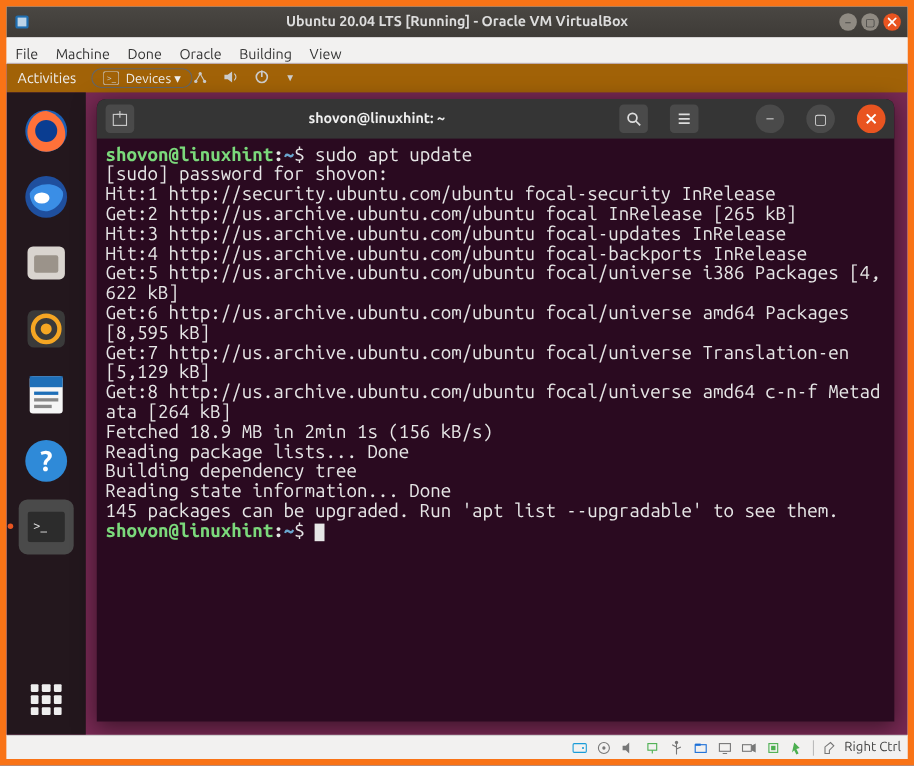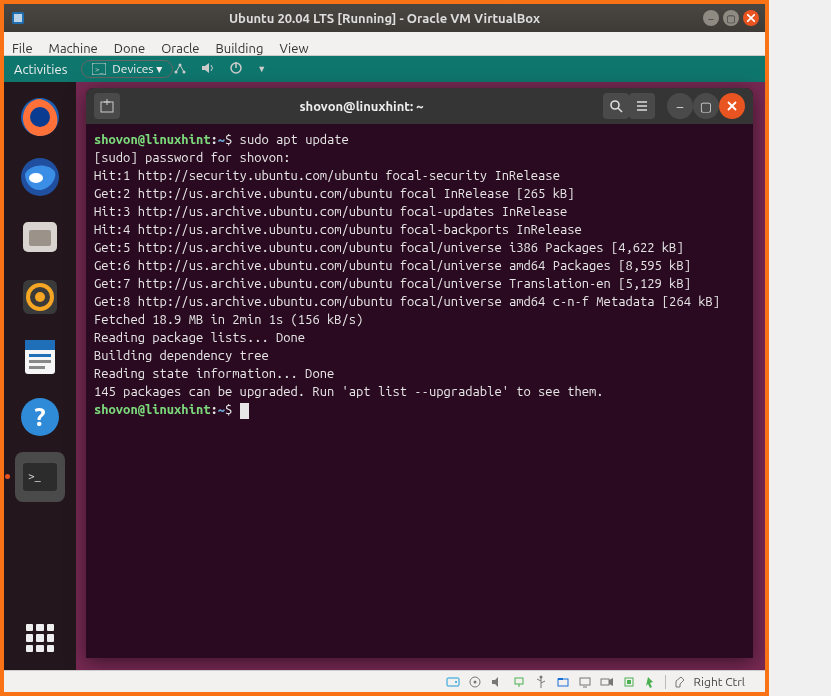--- a/index.html
+++ b/index.html
@@ -6,25 +6,25 @@
   body {
     width: 831px;
     height: 696px;
     font-family: Ubuntu, "Segoe UI", sans-serif;
     background: #f0f0f0;
     overflow: hidden;
     font-size: 13px;
   }
   
   .vbox-window {
-    width: 769px;
+    width: 831px;
     height: 696px;
     display: flex;
     flex-direction: column;
-    border: 4px solid #f97316;
+    border: 6px solid #f97316;
   }
   .vbox-titlebar {
     height: 28px;
     background: linear-gradient(#4a4743, #3e3b37);
     display: flex;
     align-items: center;
     color: #ddd;
     padding: 0 6px;
     gap: 6px;
   }
@@ -54,21 +54,21 @@
   
   .vm-display {
     flex: 1;
     background: #772953;
     position: relative;
     overflow:hidden;
   }
   
   .ubuntu-topbar {
     height: 26px;
-    background: #0f766e;
+    background: #a16207;
     color: #eee;
     display: flex;
     align-items: center;
     padding: 0 10px;
     font-size: 13px;
   }
   .topbar-left{display:flex;align-items:center;gap:14px}
   .topbar-center{flex:1;text-align:center}
   .topbar-right{display:flex;align-items:center;gap:14px}
   .topbar-item{cursor:pointer}
@@ -113,51 +113,51 @@
     bottom: 12px;
     background: #2a0a20;
     border-radius: 8px 8px 0 0;
     display:flex;flex-direction:column;
     box-shadow: 0 4px 20px rgba(0,0,0,0.5);
     overflow:hidden;
   }
   .term-titlebar{
     height:36px;
     background:#353535;
-    display:flex;align-items:center;padding:0 8px;gap:0;
+    display:flex;align-items:center;padding:0 8px;gap:20px;
     color:#eee;font-size:13px;
   }
   .term-title{flex:1;text-align:center;font-weight:bold}
   .term-btn{
     width:26px;height:26px;border-radius:4px;background:#4a4a4a;
     display:flex;align-items:center;justify-content:center;cursor:pointer;color:#ddd;font-size:13px;
   }
   .term-btn.round{border-radius:13px}
   .term-btn.close{background:#e95420;color:#fff}
   .term-body{
     flex:1;
     padding:6px 8px;
     font-family:"Ubuntu Mono","Courier New",monospace;
-    font-size:13px;
+    font-size:17px;
     line-height:18px;
     color:#e6e6e6;
     white-space:pre-wrap;
     word-break:break-all;
     overflow:hidden;
   }
   .pr-user{color:#7bd97b;font-weight:bold}
   .pr-colon{color:#e6e6e6;font-weight:bold}
   .pr-path{color:#6aa6cf;font-weight:bold}
   .pr-dollar{color:#e6e6e6}
   .cursor{display:inline-block;width:9px;height:16px;background:#e6e6e6;vertical-align:middle}
   
   .vbox-status{
     height:22px;background:#f2f1f0;border-top:1px solid #ccc;
     display:flex;align-items:center;justify-content:flex-end;
-    padding:0 20px;gap:6px;font-size:12px;color:#444;
+    padding:0 6px;gap:6px;font-size:12px;color:#444;
   }
   .status-icon{width:16px;height:16px;display:flex;align-items:center;justify-content:center;font-size:12px;color:#555;cursor:pointer}
   .status-sep{width:1px;height:14px;background:#bbb}
 </style>
 </head>
 <body>
 
 <div class="vbox-window">
 
   <div class="vbox-titlebar">

